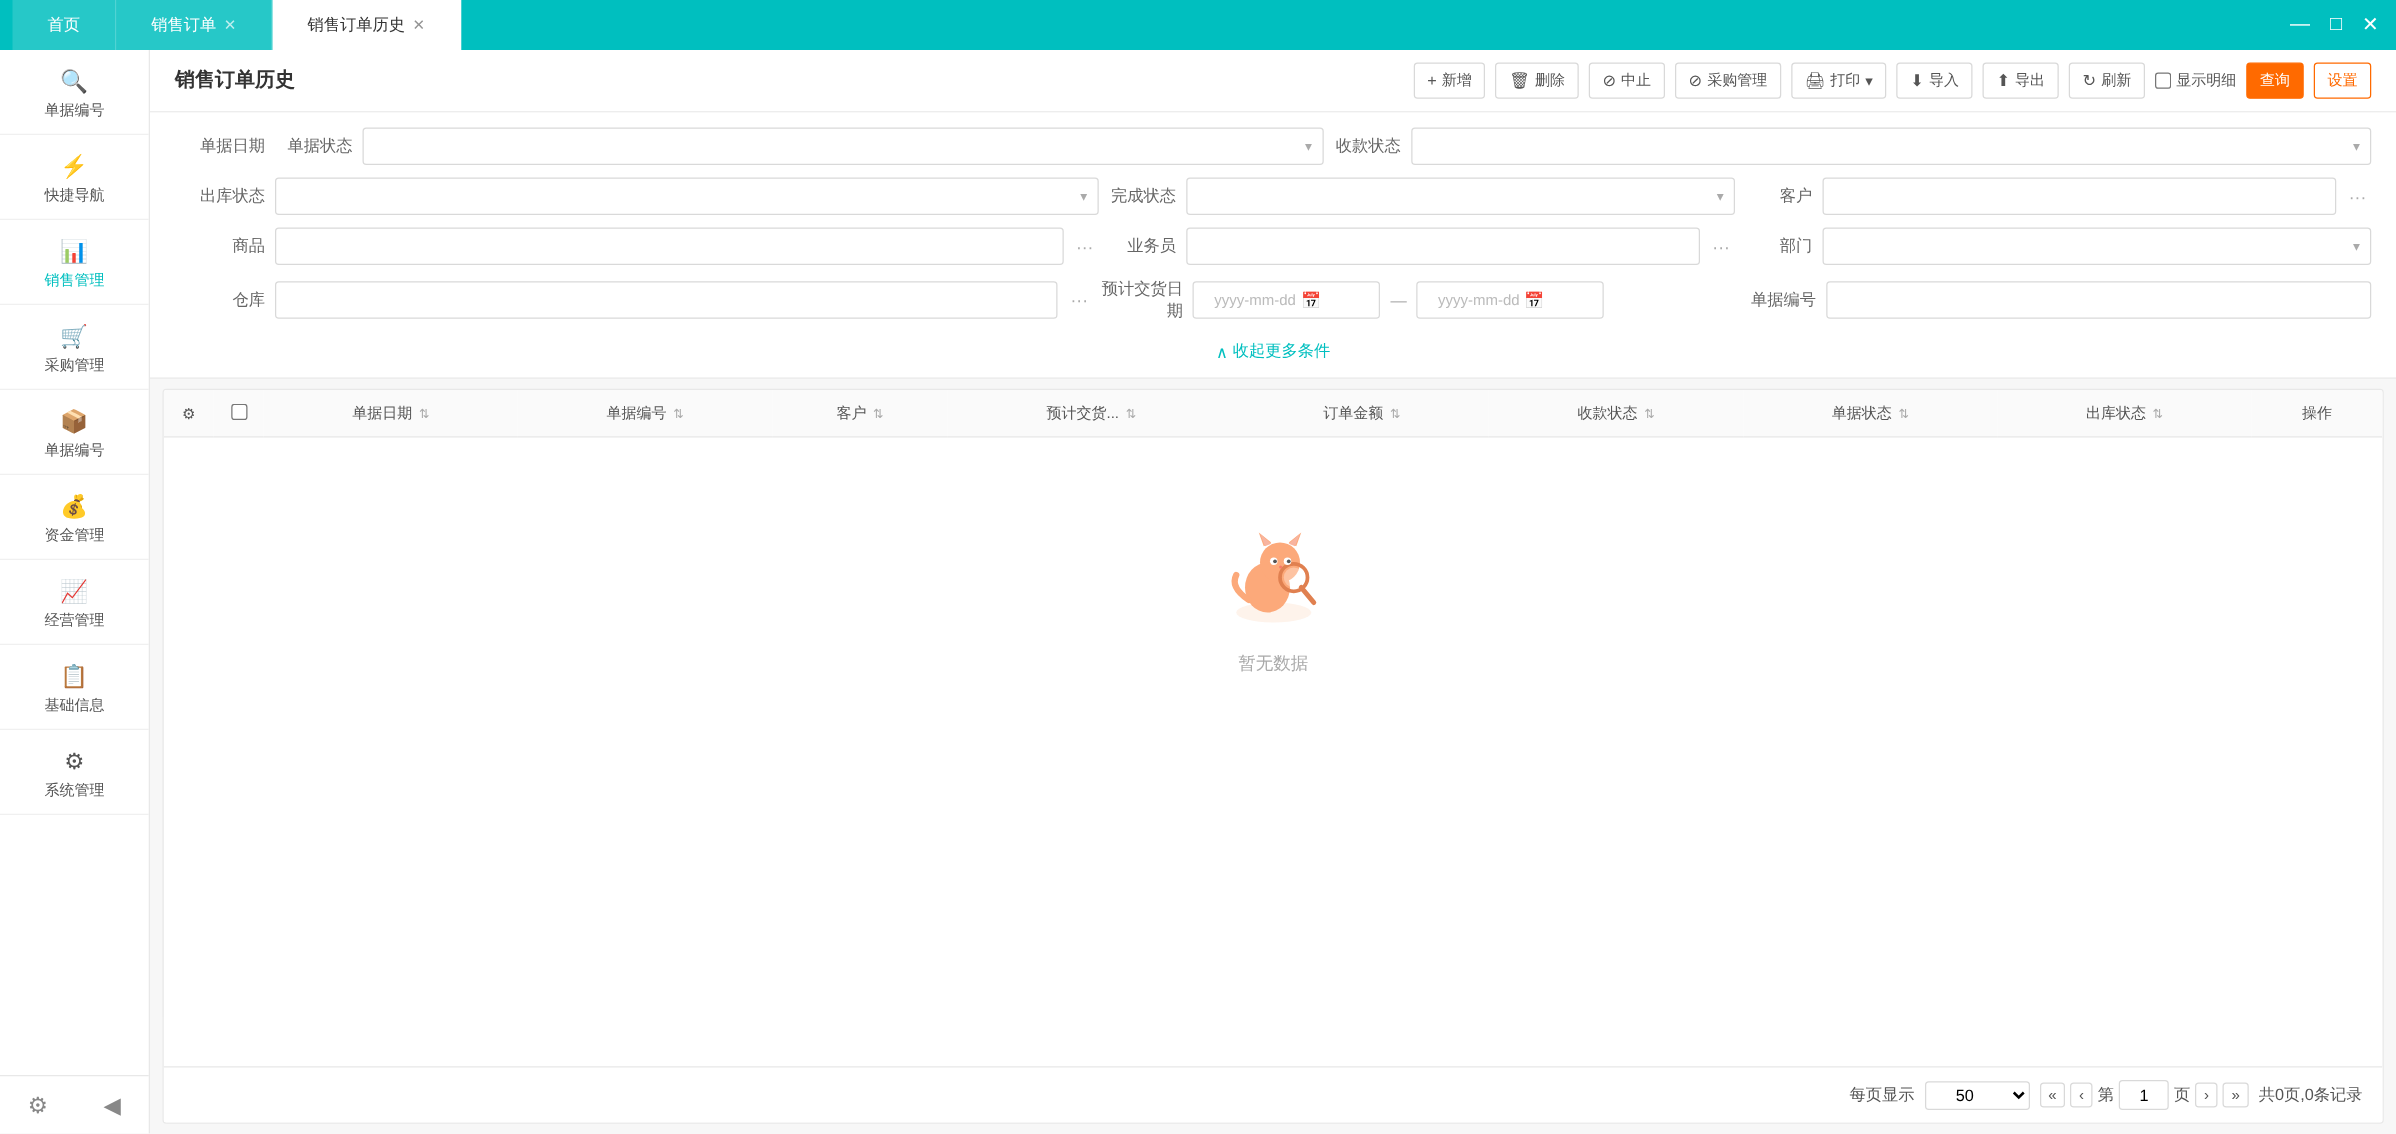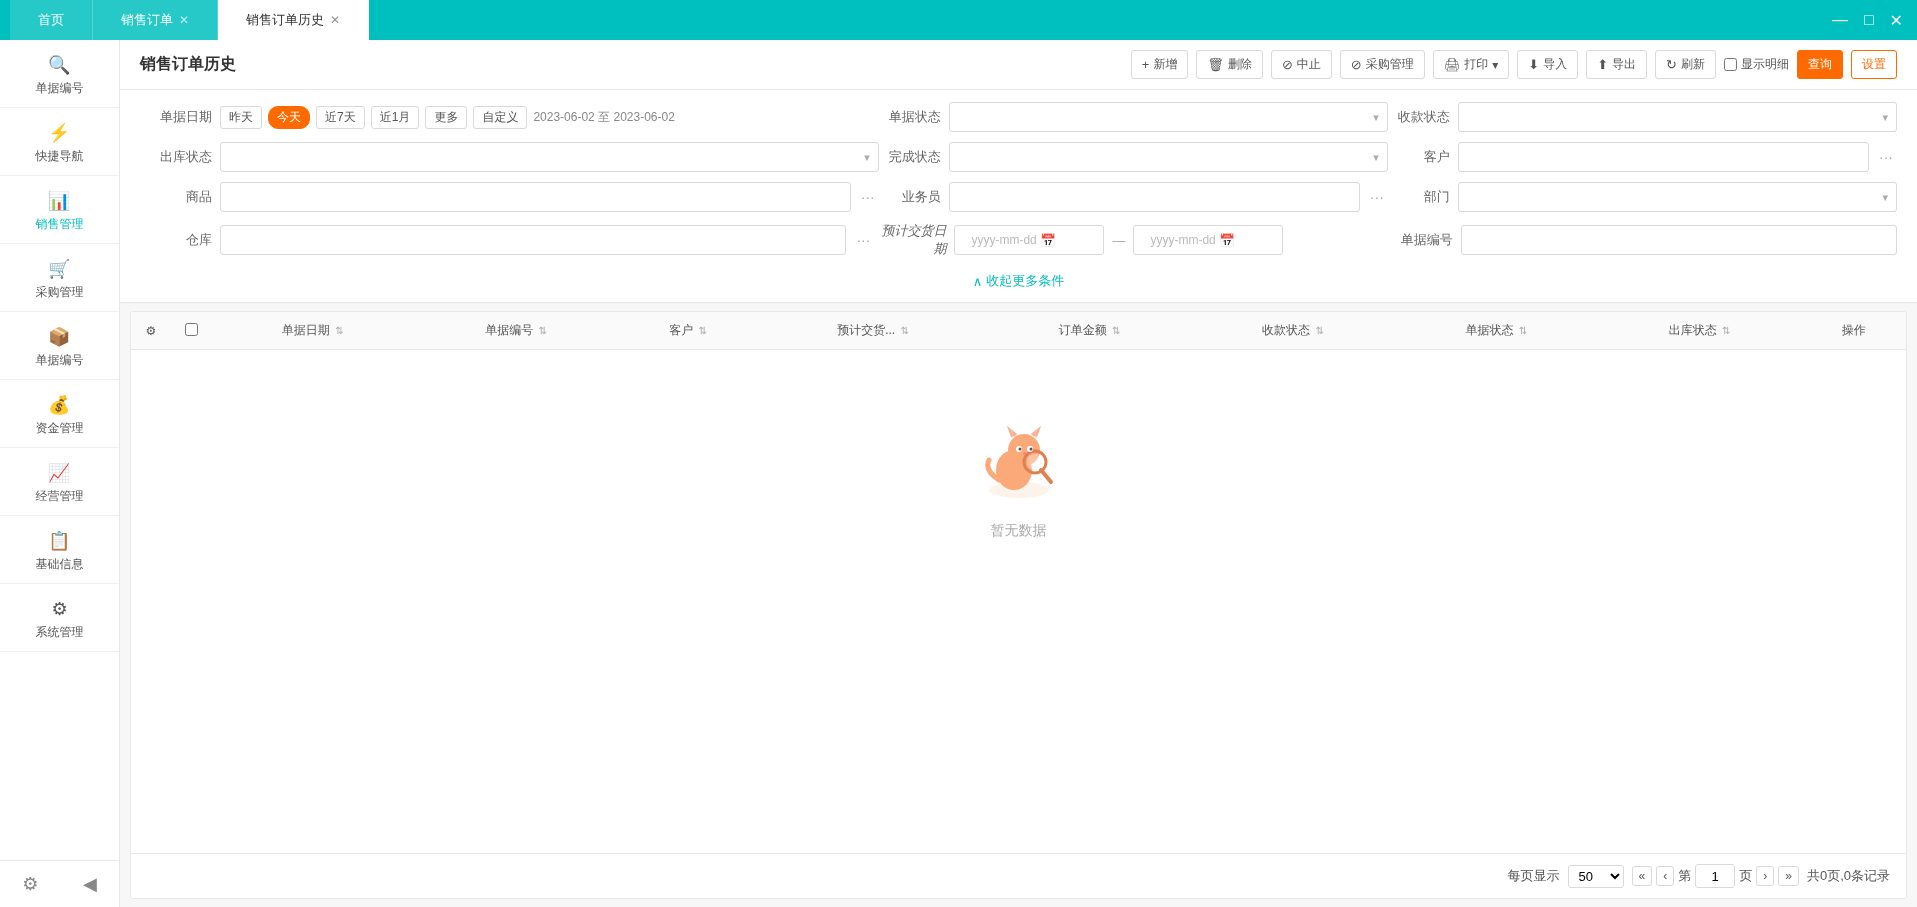--- a/index.html
+++ b/index.html
@@ -63,21 +63,21 @@
     thead th .sort-icon { color: #aaa; font-size: 10px; margin-left: 2px; }
     .th-check { width: 40px; text-align: center; }
     .th-ops { text-align: center; }
 
     
     .empty-state { flex: 1; display: flex; flex-direction: column; align-items: center; justify-content: center; padding: 60px 0; }
     .empty-text { color: #aaa; font-size: 14px; }
 
     
     .pagination { border-top: 1px solid #e8e8e8; padding: 10px 16px; display: flex; align-items: center; justify-content: flex-end; gap: 8px; flex-shrink: 0; font-size: 13px; color: #555; background: white; }
-    .page-size-select { border: 1px solid #d9d9d9; border-radius: 3px; padding: 2px 6px; font-size: 13px; background: white; }
+    .page-size-select { border: 1px solid #d9d9d9; border-radius: 3px; padding: 2px 20px; font-size: 13px; background: white; }
     .page-nav { display: flex; align-items: center; gap: 4px; }
     .page-nav-btn { padding: 2px 6px; border: 1px solid #d9d9d9; border-radius: 3px; cursor: pointer; background: white; color: #555; font-size: 12px; }
     .page-nav-btn:disabled { color: #ccc; cursor: default; }
     .page-input { width: 40px; height: 24px; border: 1px solid #d9d9d9; border-radius: 3px; text-align: center; font-size: 13px; }
 
     
     .empty-illustration { width: 100px; height: 100px; position: relative; margin-bottom: 12px; }
     .empty-illustration svg { width: 100%; height: 100%; }
   </style>
 </head>
@@ -196,33 +196,20 @@
         <button class="btn" style="border-color: #ff6a00; color: #ff6a00;">
           <span>设置</span>
         </button>
       </div>
     </div>
 
     <div class="filter-area">
 
       <div class="filter-row">
         <span class="filter-label">单据日期</span>
-        <div class="filter-control" style="flex: 1.5;">
-          <button class="date-btn">昨天</button>
-          <button class="date-btn active">今天</button>
-          <button class="date-btn">近7天</button>
-          <button class="date-btn">近1月</button>
-          <button class="date-btn">更多</button>
-          <button class="date-btn">自定义</button>
-          <span class="date-range">
-            <span>2023-06-02</span>
-            <span> 至 </span>
-            <span>2023-06-02</span>
-          </span>
-        </div>
         <span class="filter-label" style="width: 70px;">单据状态</span>
         <div class="filter-control" style="flex: 1;">
           <div class="select-input" style="flex: 1;">
             <span></span>
             <span class="arrow">▾</span>
           </div>
         </div>
         <span class="filter-label" style="width: 70px;">收款状态</span>
         <div class="filter-control" style="flex: 1;">
           <div class="select-input" style="flex: 1;">
@@ -281,21 +268,21 @@
       </div>
 
       <div class="filter-row">
         <span class="filter-label">仓库</span>
         <div class="filter-control" style="flex: 1.5;">
           <div class="text-input" style="flex: 1;">
             <span></span>
           </div>
           <span class="ellipsis-btn">···</span>
         </div>
-        <span class="filter-label" style="width: 80px; font-style: italic;">预计交货日期</span>
+        <span class="filter-label" style="width: 80px;">预计交货日期</span>
         <div class="filter-control" style="flex: 1; gap: 4px;">
           <div class="date-input">
             <span style="color:#bbb; font-size:12px;">yyyy-mm-dd</span>
             <span class="cal-icon">📅</span>
           </div>
           <span class="filter-divider">—</span>
           <div class="date-input">
             <span style="color:#bbb; font-size:12px;">yyyy-mm-dd</span>
             <span class="cal-icon">📅</span>
           </div>

